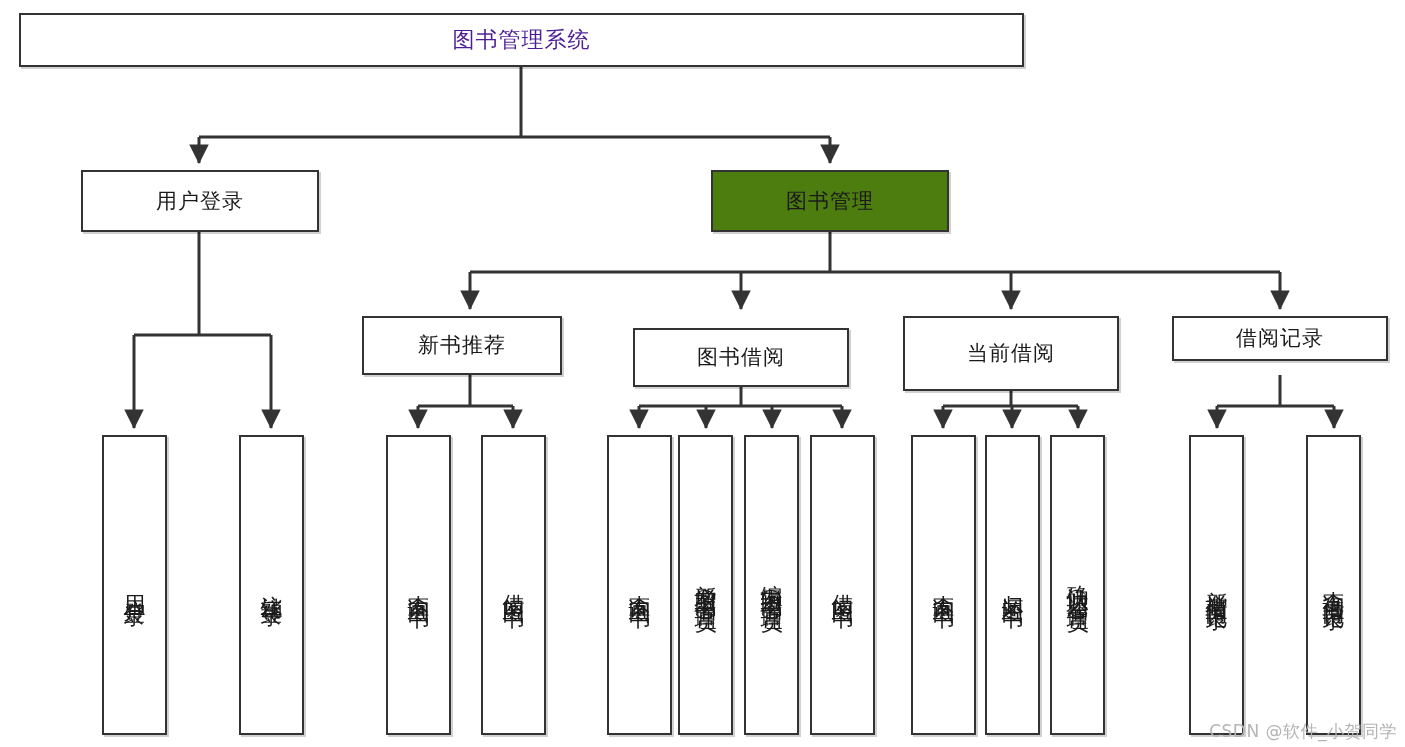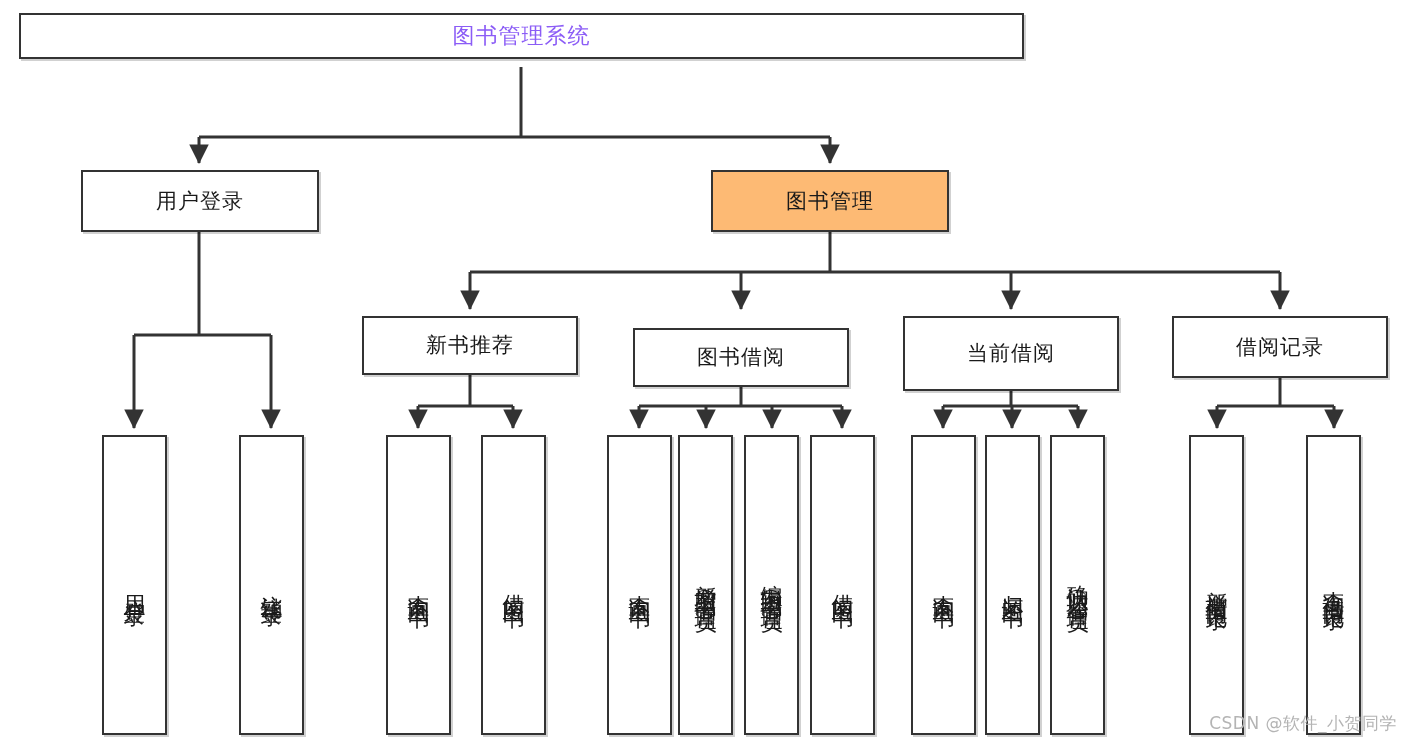--- a/index.html
+++ b/index.html
@@ -64,21 +64,21 @@
     text-orientation: upright;
     font-size: 22px;
     line-height: 1.0;
     letter-spacing: 4px;
     white-space: nowrap;
     max-height: 288px;
   }
   .watermark {
     position: absolute;
     right: 8px;
-    bottom: 12px;
+    bottom: 4px;
     font-size: 17px;
     color: #b4b4b4;
     letter-spacing: 0.5px;
     z-index: 5;
     white-space: nowrap;
   }
 </style>
 </head>
 <body>
 
@@ -127,41 +127,41 @@
       <path d="M 1012 406 L 1012 428" marker-end="url(#arrow)"></path>
       <path d="M 1078 406 L 1078 428" marker-end="url(#arrow)"></path>
 
       <path d="M 1280 375 L 1280 406"></path>
       <path d="M 1217 406 L 1334 406"></path>
       <path d="M 1217 406 L 1217 428" marker-end="url(#arrow)"></path>
       <path d="M 1334 406 L 1334 428" marker-end="url(#arrow)"></path>
     </g>
   </svg>
 
-  <div class="node horiz root" style="left: 19px; top: 13px; width: 1005px; height: 46px; border-color: rgb(51, 51, 51); background: rgb(255, 255, 255); color: #8b5cf6;">
+  <div class="node horiz root" style="left: 19px; top: 13px; width: 1005px; height: 54px; border-color: rgb(51, 51, 51); background: rgb(255, 255, 255); color: #4c1d95;">
     <span class="node-label">图书管理系统</span>
   </div>
 
   <div class="node horiz" style="left: 81px; top: 170px; width: 238px; height: 62px; border-color: rgb(51, 51, 51); background: rgb(255, 255, 255); color: rgb(26, 26, 26);">
     <span class="node-label">用户登录</span>
   </div>
-  <div class="node horiz" style="left: 711px; top: 170px; width: 238px; height: 62px; border-color: rgb(51, 51, 51); background: #fdba74; color: rgb(26, 26, 26);">
+  <div class="node horiz" style="left: 711px; top: 170px; width: 238px; height: 62px; border-color: rgb(51, 51, 51); background: #4d7c0f; color: rgb(26, 26, 26);">
     <span class="node-label">图书管理</span>
   </div>
 
-  <div class="node horiz" style="left: 362px; top: 316px; width: 216px; height: 59px; border-color: rgb(51, 51, 51); background: rgb(255, 255, 255); color: rgb(26, 26, 26);">
+  <div class="node horiz" style="left: 362px; top: 316px; width: 200px; height: 59px; border-color: rgb(51, 51, 51); background: rgb(255, 255, 255); color: rgb(26, 26, 26);">
     <span class="node-label">新书推荐</span>
   </div>
   <div class="node horiz" style="left: 633px; top: 316px; width: 216px; height: 59px; border-color: rgb(51, 51, 51); background: rgb(255, 255, 255); color: rgb(26, 26, 26); margin-top: 12px;">
     <span class="node-label">图书借阅</span>
   </div>
   <div class="node horiz" style="left: 903px; top: 316px; width: 216px; height: 75px; border-color: rgb(51, 51, 51); background: rgb(255, 255, 255); color: rgb(26, 26, 26);">
     <span class="node-label">当前借阅</span>
   </div>
-  <div class="node horiz" style="left: 1172px; top: 316px; width: 216px; height: 62px; border-color: rgb(51, 51, 51); background: rgb(255, 255, 255); color: rgb(26, 26, 26);">
+  <div class="node horiz" style="left: 1172px; top: 316px; width: 216px; height: 45px; border-color: rgb(51, 51, 51); background: rgb(255, 255, 255); color: rgb(26, 26, 26);">
     <span class="node-label">借阅记录</span>
   </div>
 
   <div class="node vert" style="left: 102px; top: 435px; width: 65px; height: 300px; border-color: rgb(51, 51, 51); background: rgb(255, 255, 255); color: rgb(26, 26, 26);">
     <span class="node-label">用户登录</span>
   </div>
   <div class="node vert" style="left: 239px; top: 435px; width: 65px; height: 300px; border-color: rgb(51, 51, 51); background: rgb(255, 255, 255); color: rgb(26, 26, 26);">
     <span class="node-label">注销登录</span>
   </div>
   <div class="node vert" style="left: 386px; top: 435px; width: 65px; height: 300px; border-color: rgb(51, 51, 51); background: rgb(255, 255, 255); color: rgb(26, 26, 26);">

